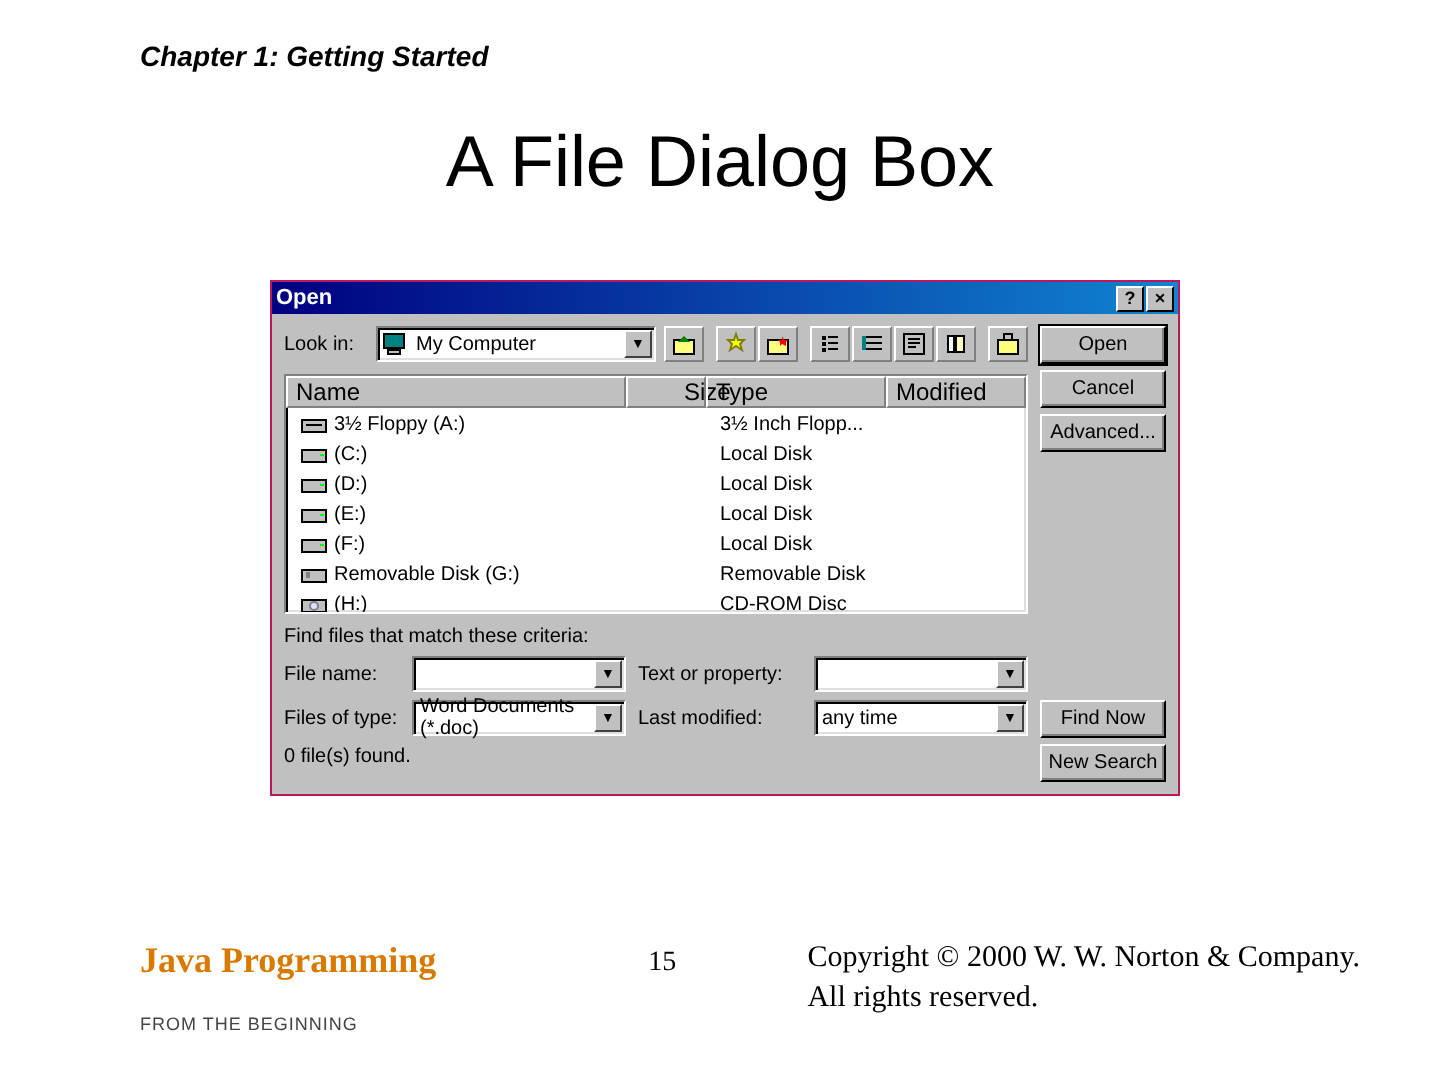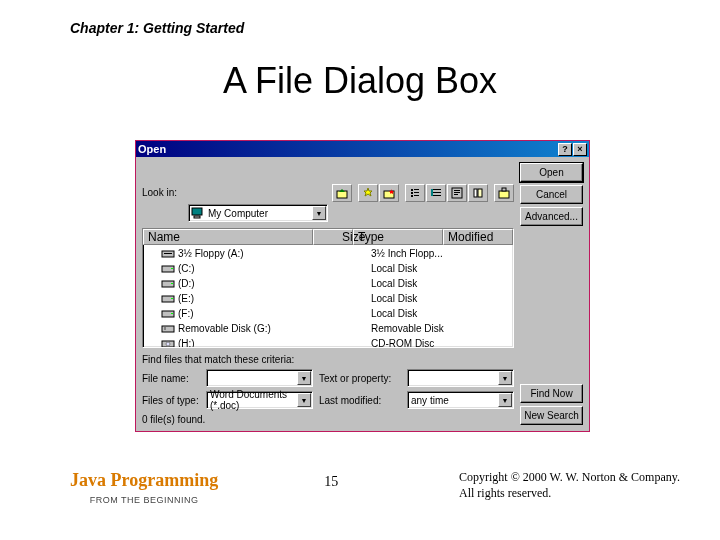--- a/index.html
+++ b/index.html
@@ -25,21 +25,21 @@
   .tbtn svg { width: 12px; height: 12px; }
   .sep { width: 4px; }
 
   .listview { background: #fff; border: 1px solid #808080; border-right-color: #fff; border-bottom-color: #fff; box-shadow: inset 1px 1px 0 #000, inset -1px -1px 0 #dfdfdf; height: 120px; overflow: hidden; }
   .lv-head { display: flex; background: #c0c0c0; }
   .lv-col { border: 1px solid #fff; border-right-color: #808080; border-bottom-color: #808080; padding: 1px 4px; font-size: 12px; height: 16px; display: flex; align-items: center; }
   .c-name { width: 170px; }
   .c-size { width: 40px; padding-left: 28px; }
   .c-type { width: 90px; }
   .c-mod  { flex: 1; }
-  .lv-rows { padding: 1px 16px; }
+  .lv-rows { padding: 1px 5px; }
   .lv-row { display: flex; align-items: center; height: 15px; font-size: 10px; }
   .lv-row .c-name { width: 170px; display: flex; align-items: center; gap: 3px; border: none; padding: 0 2px; }
   .lv-row .c-size { width: 40px; border: none; padding: 0 2px; }
   .lv-row .c-type { width: 90px; border: none; padding: 0 2px; }
   .lv-row .c-mod  { flex: 1; border: none; padding: 0 2px; }
 
   .drv-icon { width: 14px; height: 11px; display: inline-block; }
 
   .main-lower { display: flex; gap: 6px; }
   .center-col { flex: 1; }
@@ -49,42 +49,42 @@
 
   .criteria-text { margin: 6px 0 4px; font-size: 10px; }
   .form-grid { display: grid; grid-template-columns: 58px 1fr 82px 1fr; column-gap: 6px; row-gap: 4px; align-items: center; font-size: 10px; }
   .field { background: #fff; border: 1px solid #808080; border-right-color: #fff; border-bottom-color: #fff; box-shadow: inset 1px 1px 0 #000, inset -1px -1px 0 #dfdfdf; height: 18px; position: relative; display: flex; align-items: center; padding: 0 3px; }
   .field .dd { position: absolute; right: 1px; top: 1px; width: 14px; height: 14px; background: #c0c0c0; border: 1px solid #fff; border-right-color: #404040; border-bottom-color: #404040; display: flex; align-items: center; justify-content: center; font-size: 7px; }
 
   .status-row { margin-top: 5px; font-size: 10px; }
 
   .footer { position: absolute; top: 470px; left: 70px; right: 40px; display: flex; align-items: flex-start; }
   .book-title { font-family: "Times New Roman", serif; font-size: 18px; font-weight: bold; color: #d97a00; }
-  .book-sub { font-family: Arial, sans-serif; font-size: 9px; color: #444; letter-spacing: 0.5px; margin-top: 4px; text-align: center; }
+  .book-sub { font-family: Arial, sans-serif; font-size: 9px; color: #444; letter-spacing: 0.5px; margin-top: 16px; }
   .pagenum { font-family: "Times New Roman", serif; font-size: 14px; margin-left: 106px; margin-top: 4px; }
-  .copyright { margin-left: auto; font-family: "Times New Roman", serif; font-size: 12px; line-height: 1.3; }
+  .copyright { margin-left: auto; font-family: "Times New Roman", serif; font-size: 15px; line-height: 1.3; }
 </style>
 </head>
 <body>
 
 <div class="chapter-header">Chapter 1: Getting Started</div>
 <div class="slide-title">A File Dialog Box</div>
 
 <div class="dialog">
   <div class="titlebar">
     <span class="caption">Open</span>
     <span class="ctrl">?</span>
     <span class="ctrl">×</span>
   </div>
   <div class="body">
     <div class="main-lower">
       <div class="center-col">
         <div class="lookin-row">
           <span class="lbl">Look in:</span>
-          <div class="combo" style="width:140px;margin-top:41px;">
+          <div class="combo" style="width:140px;">
             <span class="icon">
               <svg viewBox="0 0 14 12">
                   <rect x="1" y="1" width="10" height="7" fill="#008080" stroke="#000"></rect>
                   <rect x="3" y="9" width="6" height="2" fill="#c0c0c0" stroke="#000"></rect>
                 </svg>
             </span>
             <span>My Computer</span>
             <span class="dd">▼</span>
           </div>
           <div class="tbr">

